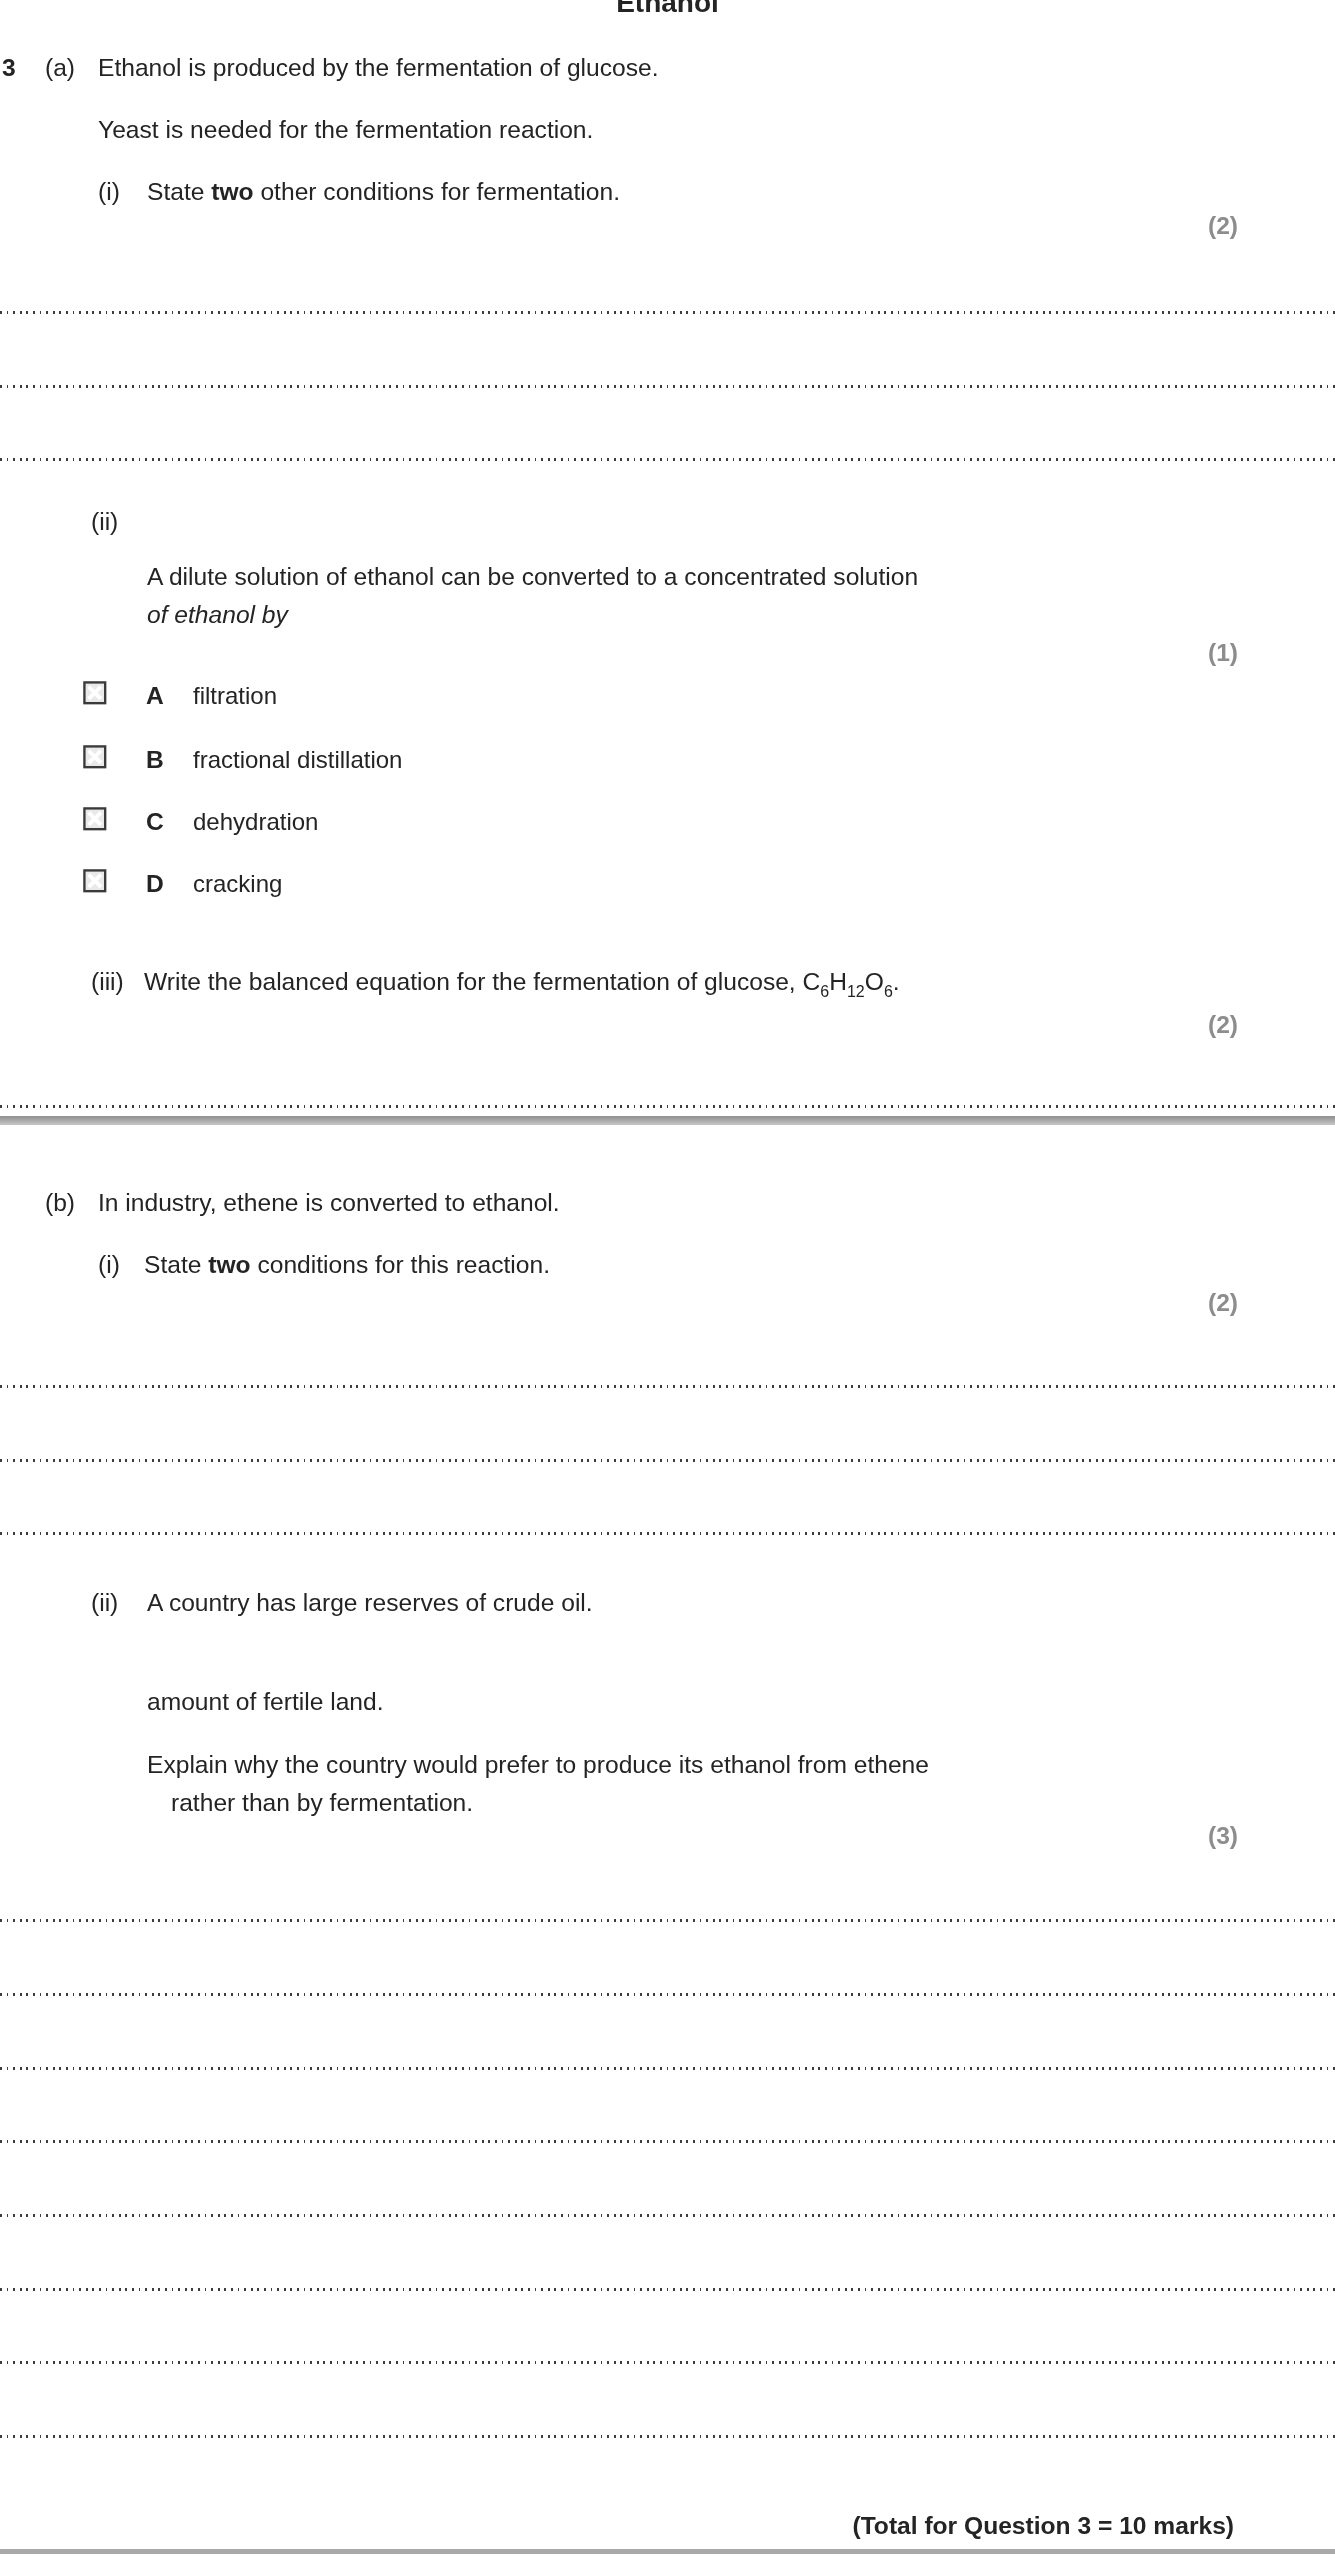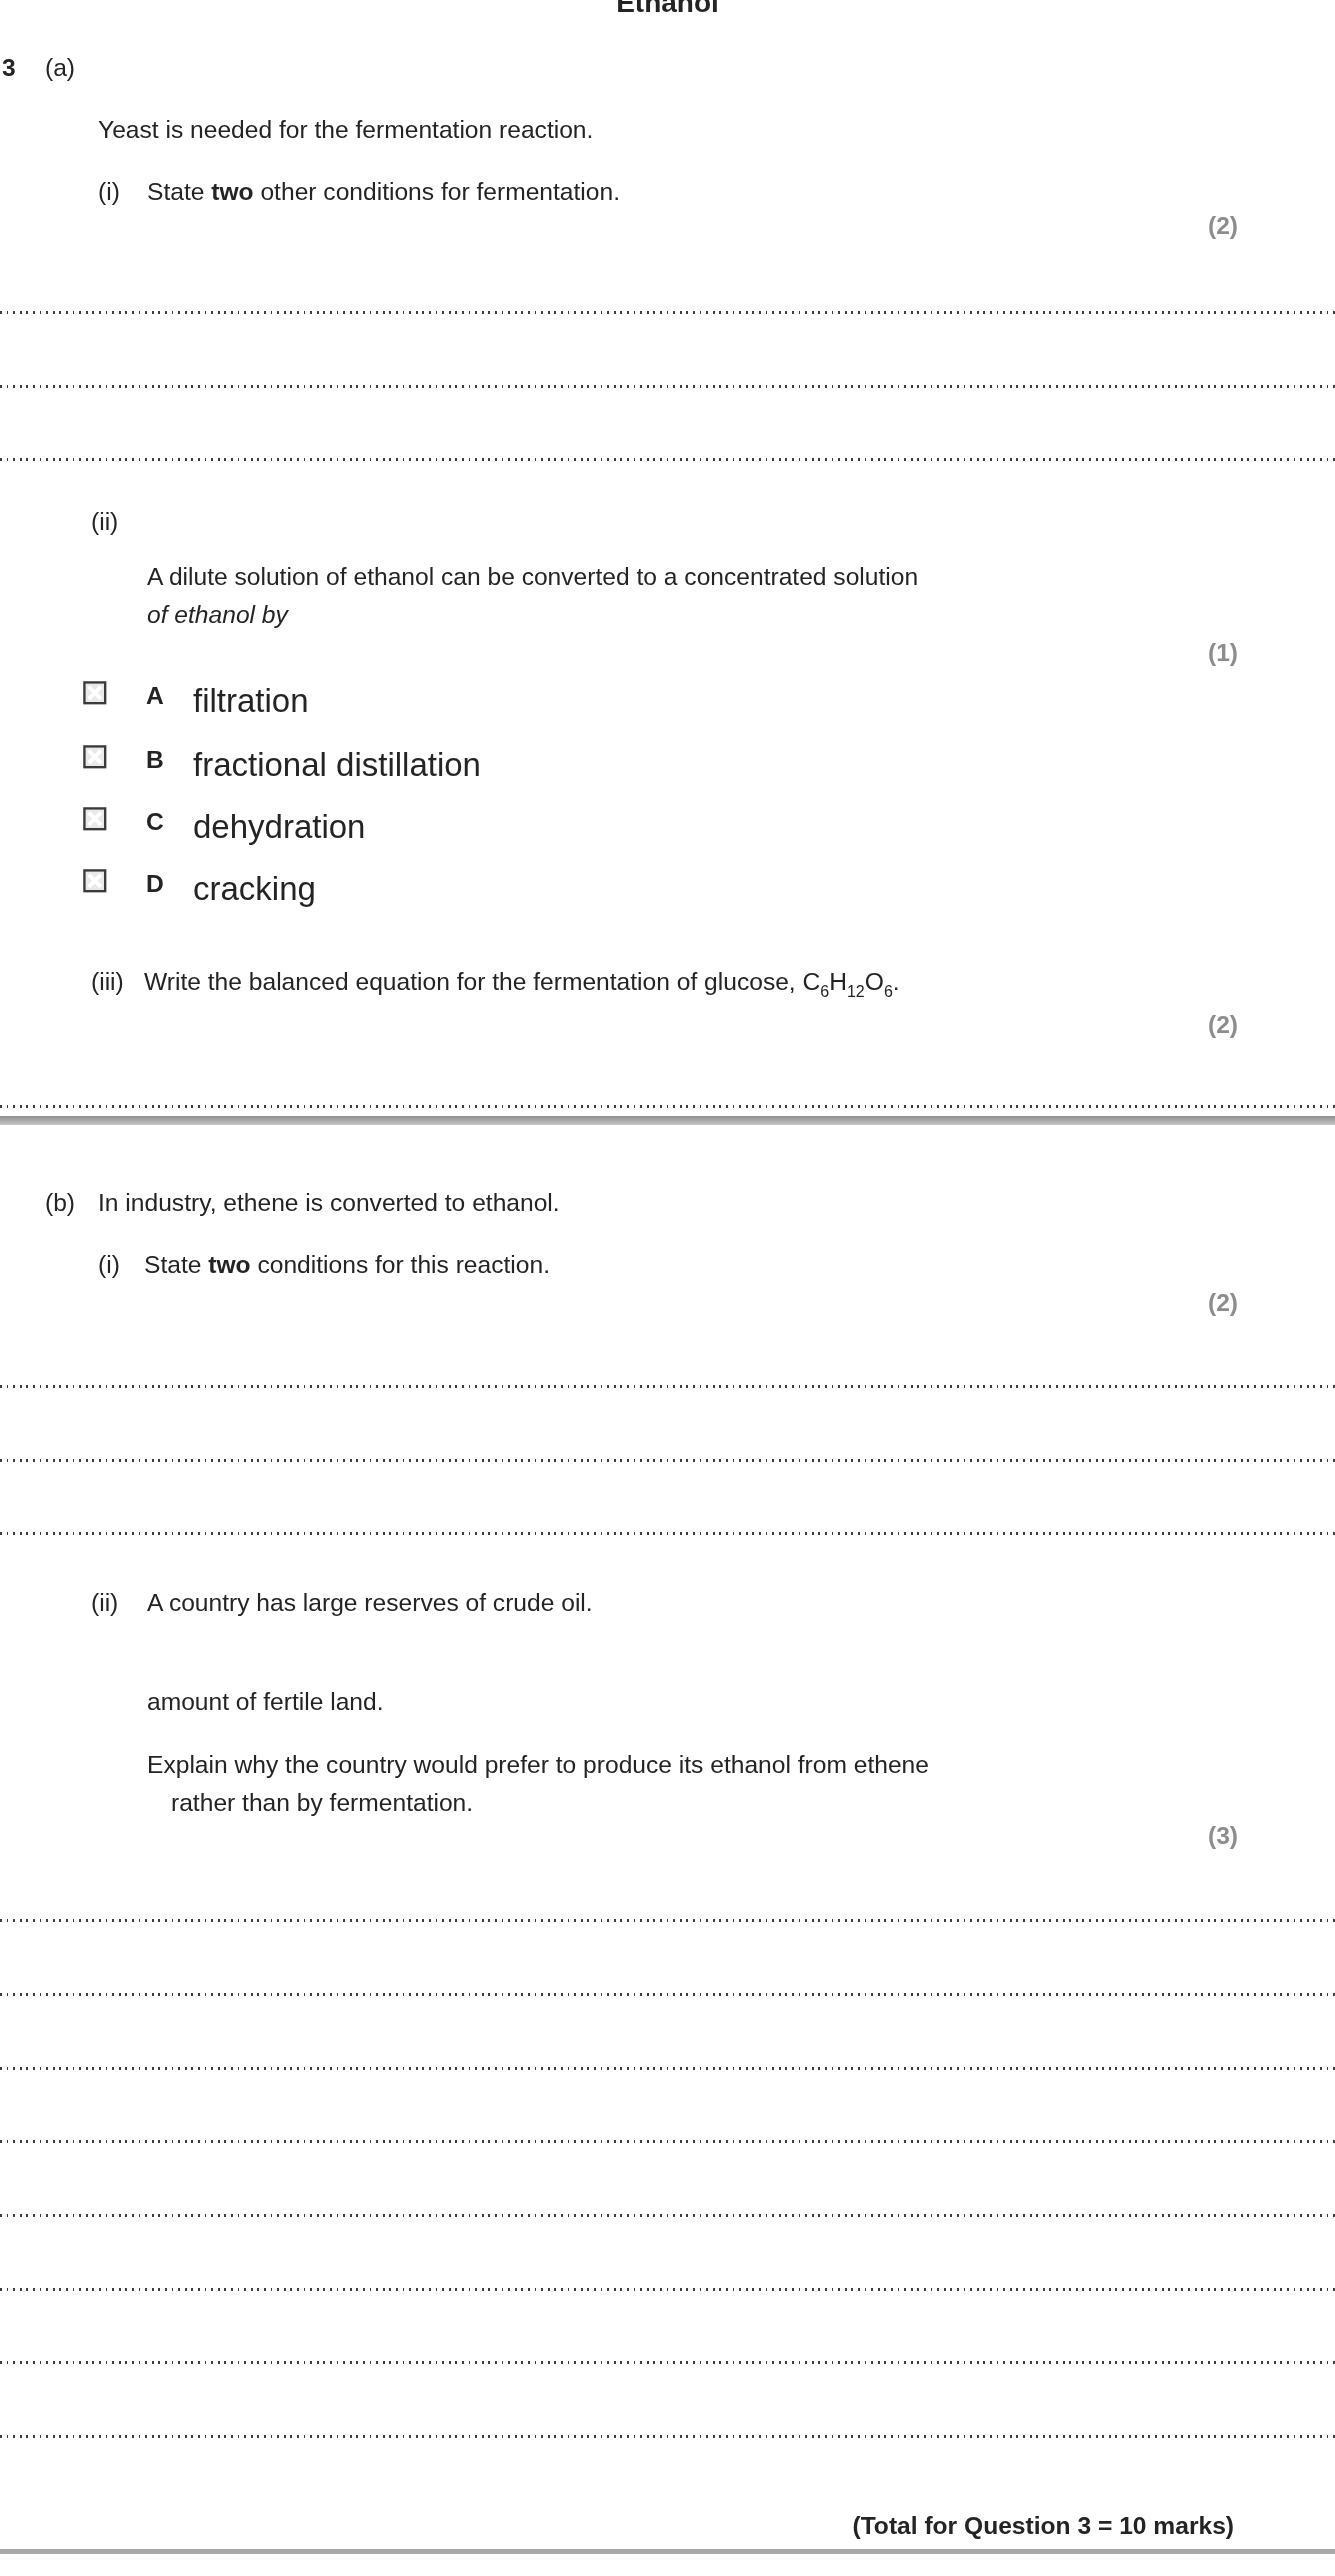--- a/index.html
+++ b/index.html
@@ -43,21 +43,21 @@
     left: 0; right: 0;
     background: linear-gradient(#8f8f8f, #c6c6c6);
   }
   .opt-row { position: absolute; left: 0; right: 0; height: 25.5px; }
   .opt-box {
     position: absolute; left: 83px; top: 0;
     width: 23.6px; height: 23.6px; display: block;
     cursor: pointer;
   }
   .opt-letter { position: absolute; left: 146px; top: 0.9px; font-size: 24.6px; font-weight: bold; }
-  .opt-text   { position: absolute; left: 193px; top: 0.9px; font-size: 33px; }
+  .opt-text   { position: absolute; left: 193px; top: 0.9px; font-size: 24px; }
   .crossbox {
     display: inline-block;
     width: 20px; height: 23.6px;
     vertical-align: -4.7px;
     margin: 0 0.9px;
   }
   sub.fsub {
     font-size: 16px;
     vertical-align: -6.6px;
     line-height: 0;
@@ -65,20 +65,21 @@
 </style>
 </head>
 <body>
 
 <div class="page">
 
   <div class="title">Ethanol</div>
 
   <div class="abs t b" style="left:1.9px; top:54px;">3</div>
   <div class="abs t" style="left:45px; top:54px;">(a)</div>
+  <div class="abs t" style="left:98px; top:54px;">Ethanol is produced by the fermentation of glucose.</div>
   <div class="abs t" style="left:98px; top:116px;">Yeast is needed for the fermentation reaction.</div>
 
   <div class="abs t" style="left:98px; top:178px;">(i)</div>
   <div class="abs t" style="left:147px; top:178px;"><span>State </span><span class="b">two</span><span> other conditions for fermentation.</span></div>
   <div class="marks" style="top:212px;">(2)</div>
 
   <div class="dotline" style="top:311px;"></div>
   <div class="dotline" style="top:385px;"></div>
   <div class="dotline" style="top:458px;"></div>
 

